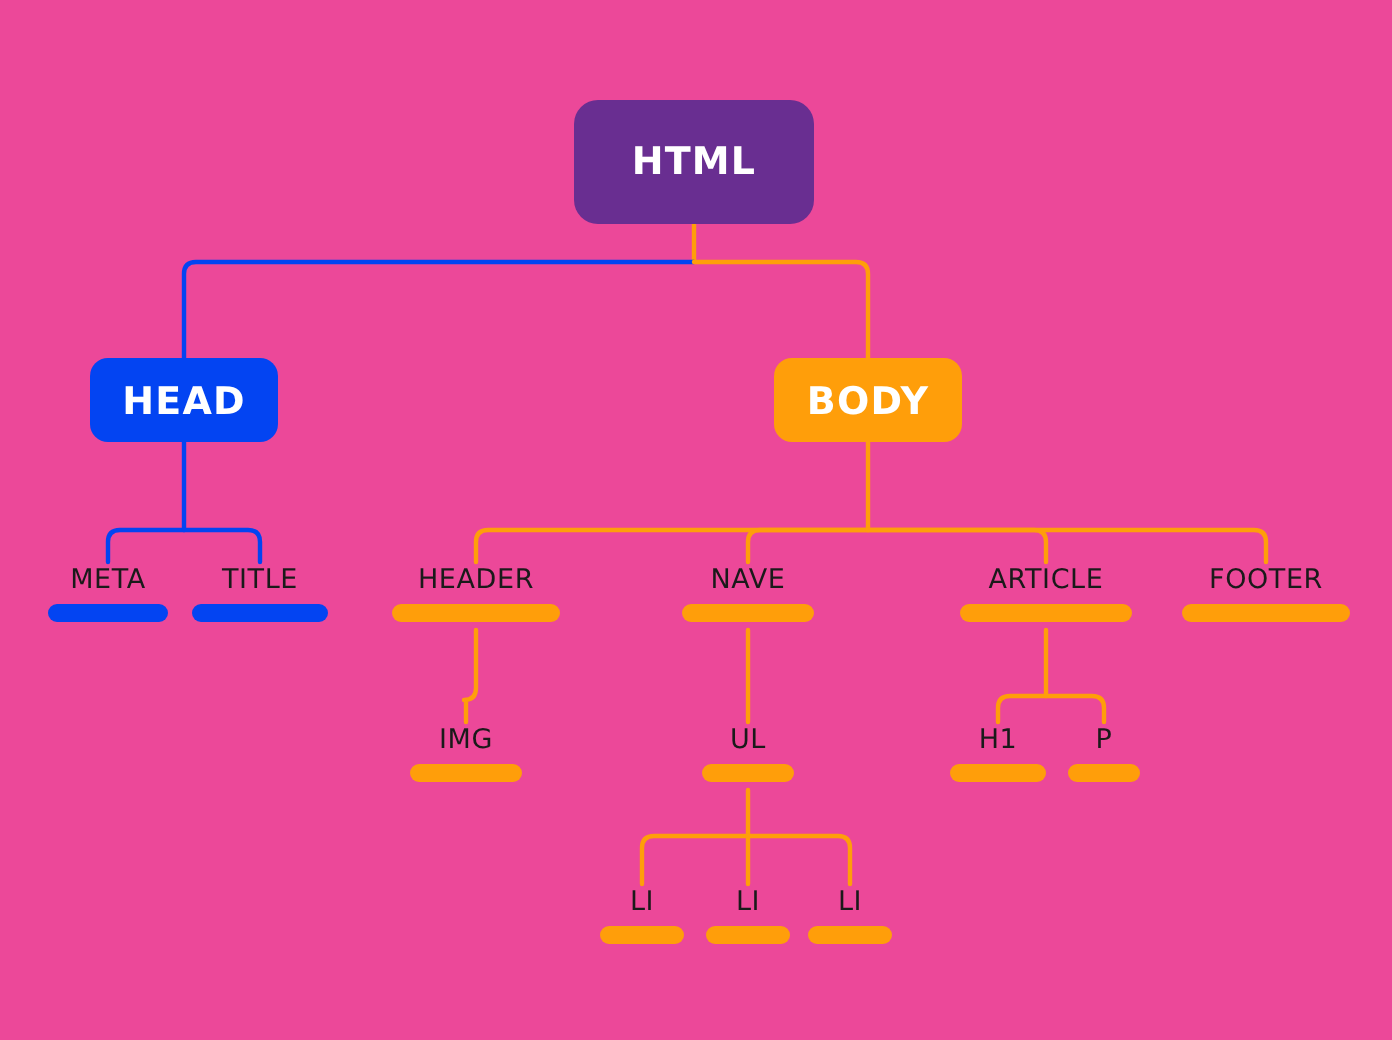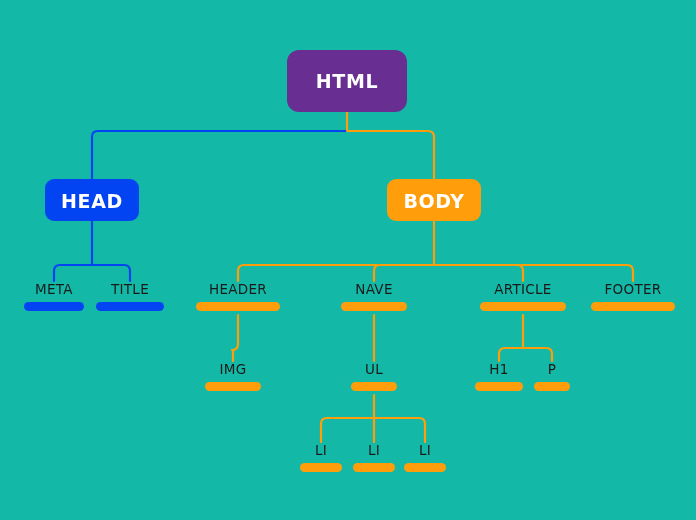--- a/index.html
+++ b/index.html
@@ -10,21 +10,21 @@
   body {
     width: 696px;
     height: 520px;
     font-family: "DejaVu Sans", sans-serif;
     overflow: hidden;
   }
   #diagram-root {
     position: relative;
     width: 696px;
     height: 520px;
-    background: #14b8a6;
+    background: #ec4899;
   }
   svg#tree-svg {
     position: absolute;
     left: 0;
     top: 0;
     width: 696px;
     height: 520px;
     display: block;
   }
   .node-box-label {

